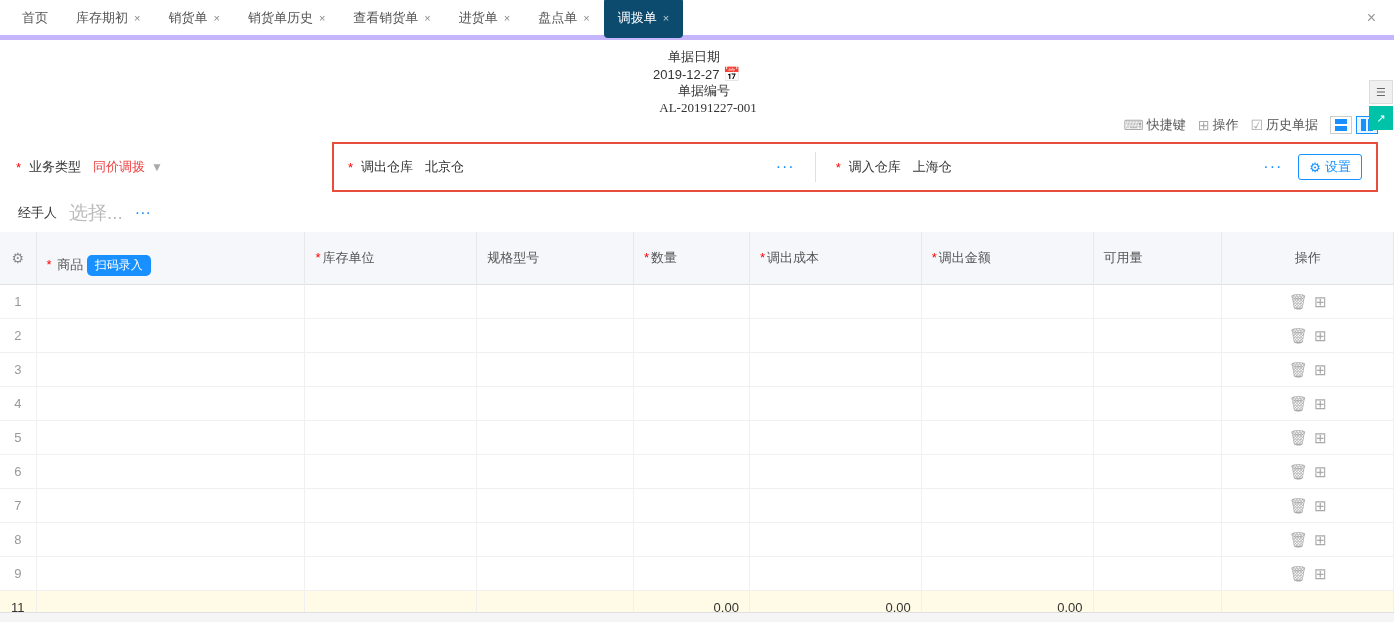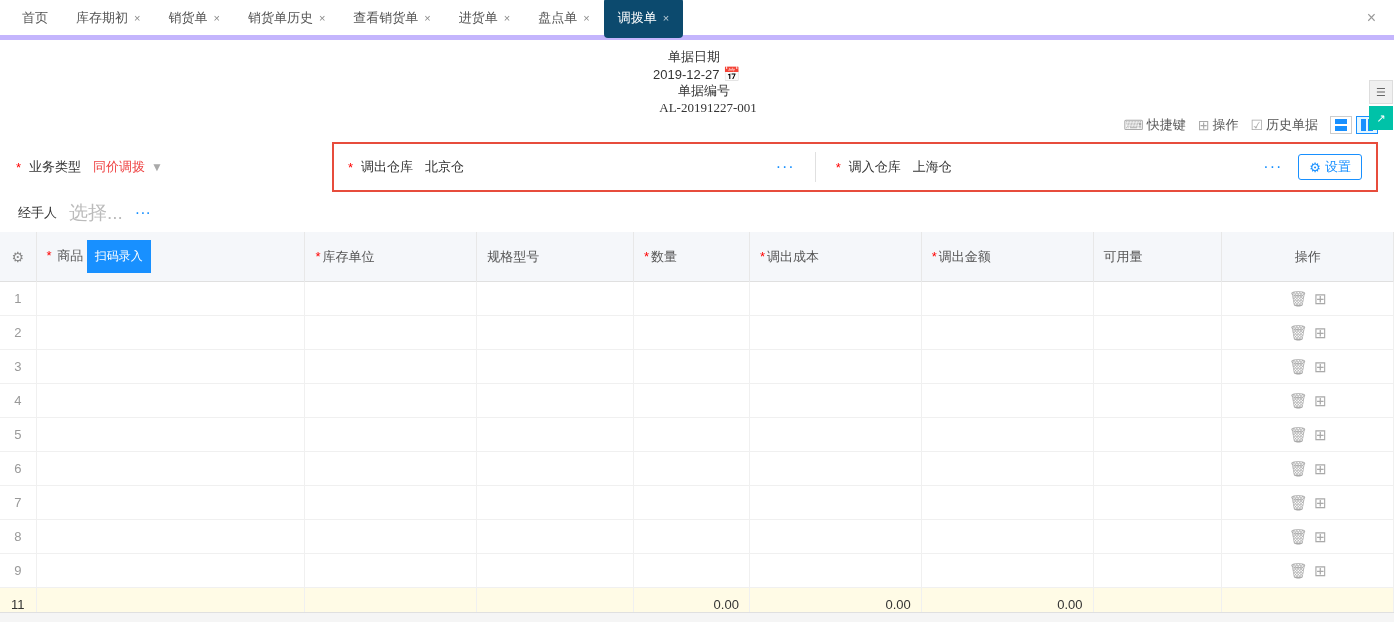--- a/index.html
+++ b/index.html
@@ -203,24 +203,25 @@
       cursor: pointer;
       color: #aaa;
       font-size: 15px;
     }
 
     
     .scan-btn {
       background: #1890ff;
       color: #fff;
       border: none;
-      padding: 8px 8px;
-      border-radius: 0;
+      padding: 2px 8px;
+      border-radius: 5px;
       font-size: 12px;
       cursor: pointer;
+      margin-top: 15px;
     }
 
     
     .gear-col {
       width: 36px;
       text-align: center;
     }
     .gear-icon { color: #888; cursor: pointer; font-size: 14px; }
 
     

